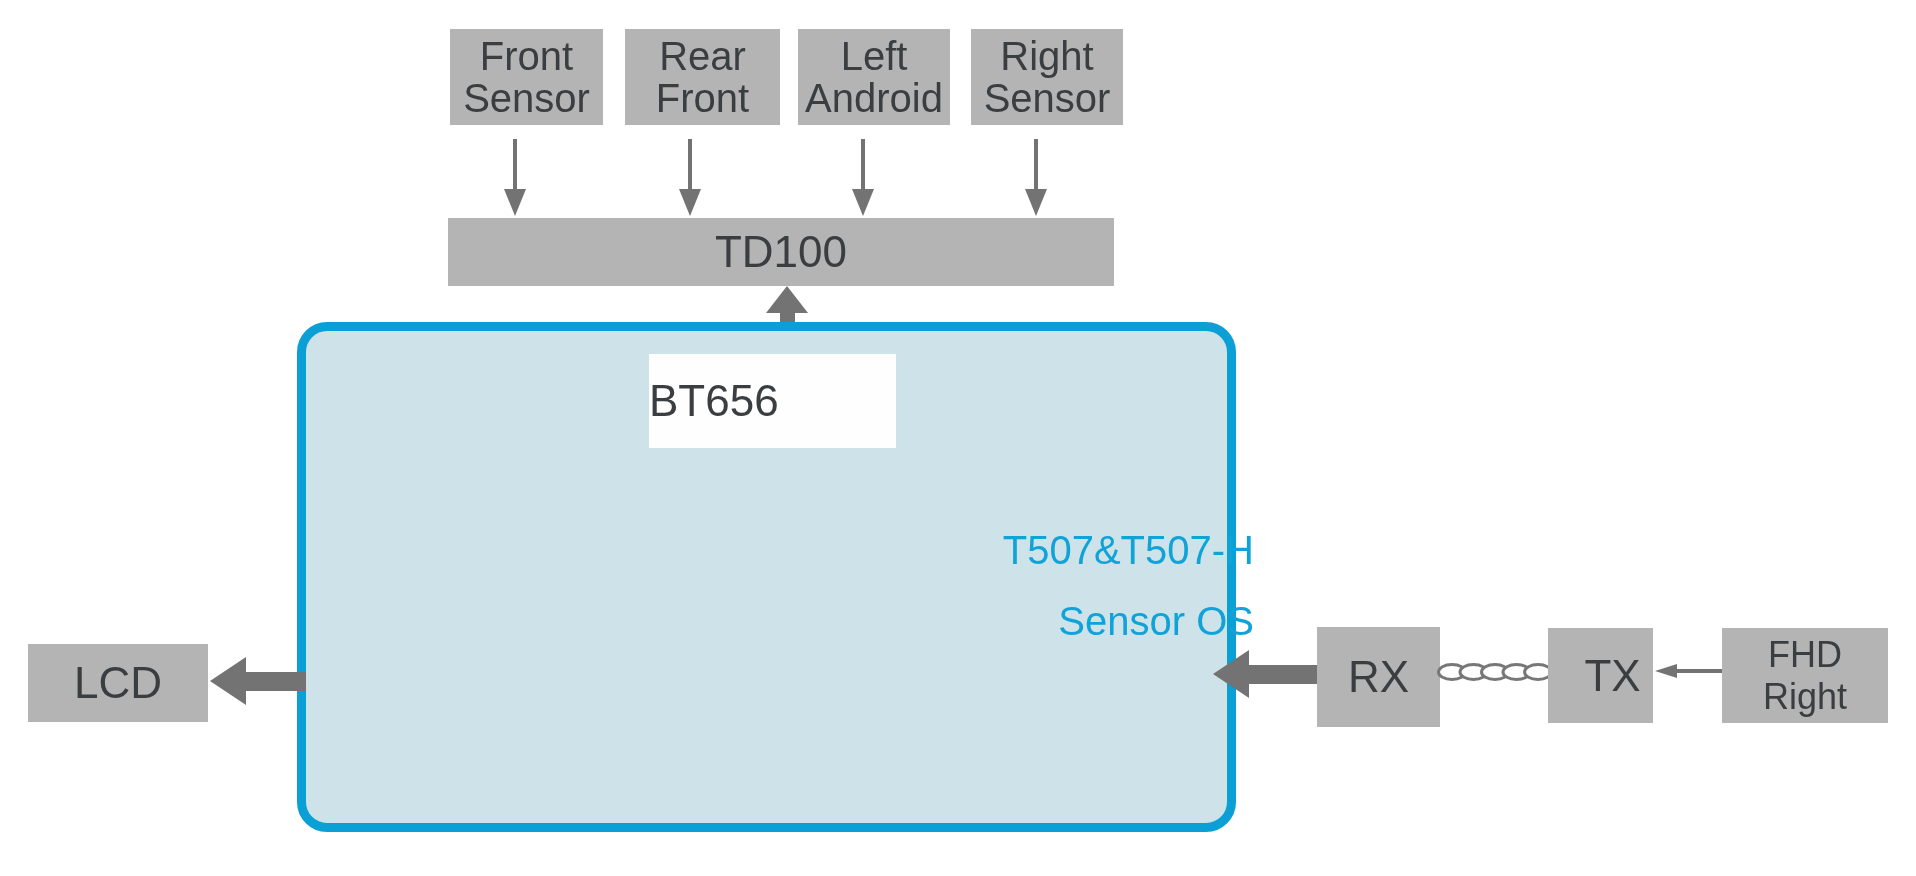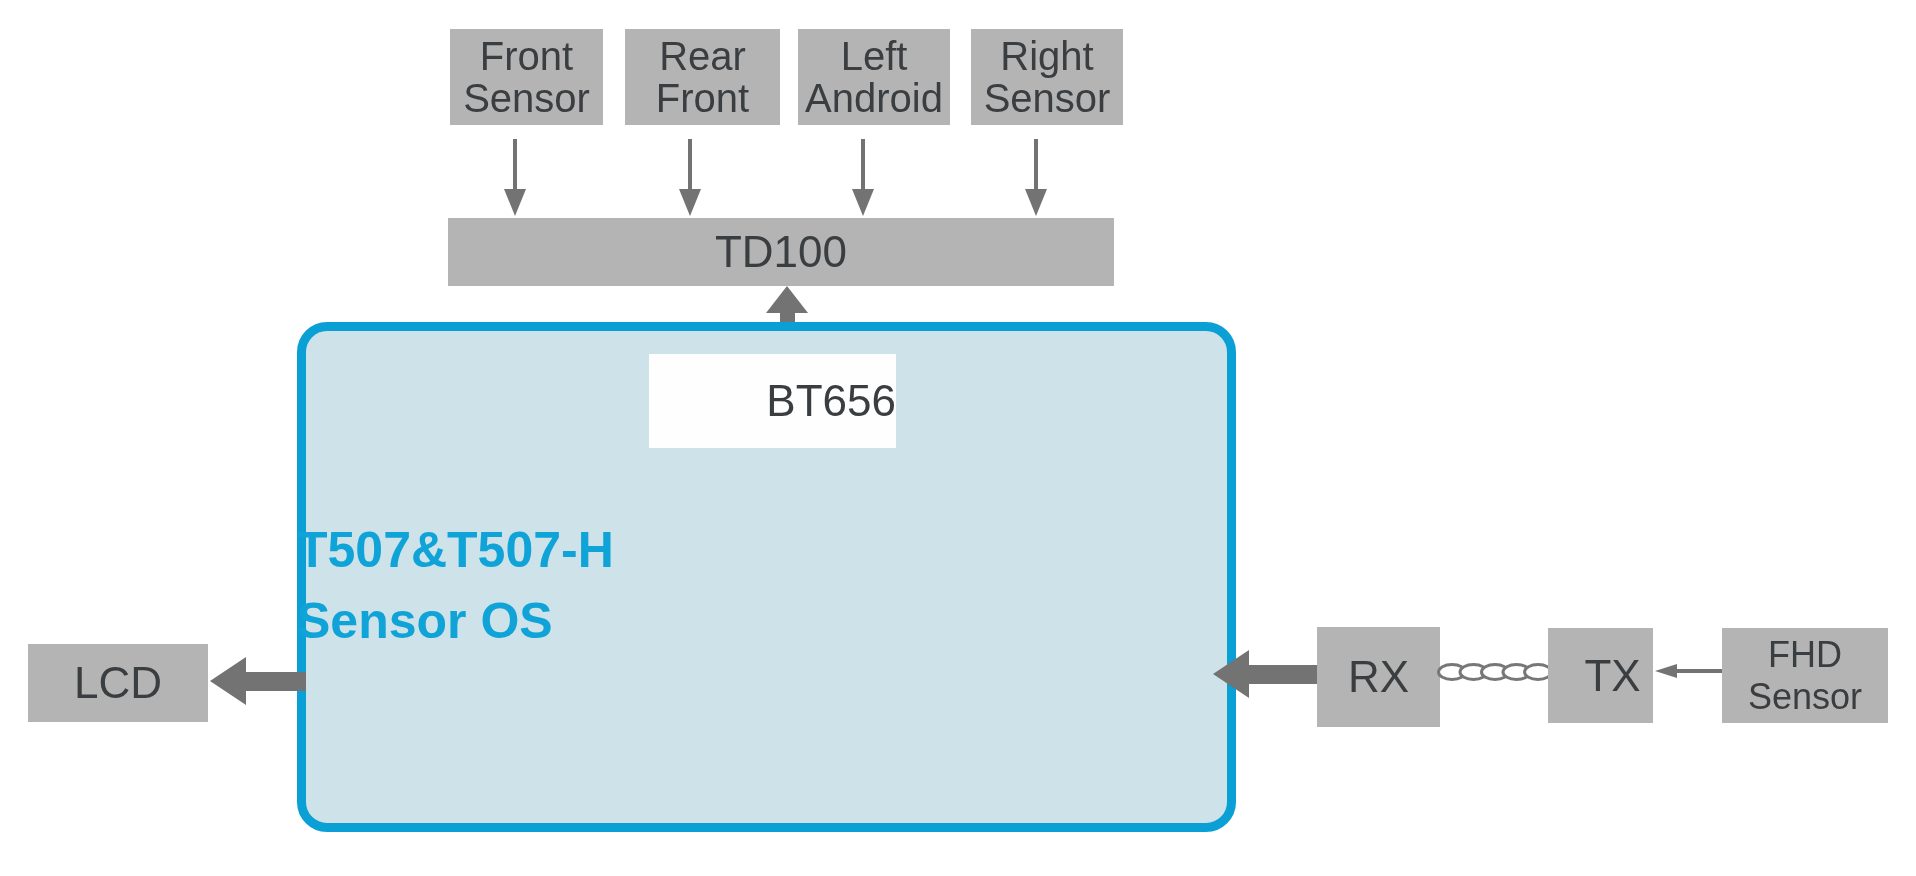--- a/index.html
+++ b/index.html
@@ -19,21 +19,21 @@
     background:var(--box-gray);
     color:var(--box-text);
     display:flex;align-items:center;justify-content:center;
     text-align:center;
   }
   
   .wbox{
     position:absolute;
     background:var(--white-box);
     color:var(--box-text);
-    display:flex;align-items:center;justify-content:flex-end;
+    display:flex;align-items:center;justify-content:flex-start;
     text-align:center;
   }
   .lbl{display:block;}
 
   
   .sensor{top:29px;width:153px;height:96px;font-size:40px;line-height:42px;}
   .s-front{left:450px;}
   .s-rear{left:625px;width:155px;}
   .s-left{left:798px;width:152px;}
   .s-right{left:971px;width:152px;}
@@ -67,22 +67,22 @@
     position:absolute;left:297px;top:322px;width:939px;height:510px;
     background:var(--soc-fill);
     border:9px solid var(--accent-blue);
     border-radius:30px;
   }
 
   .bt656{left:649px;top:354px;width:247px;height:94px;font-size:44px;}
 
   .soc-title{
     position:absolute;left:297px;top:515px;width:957px;
-    text-align:left;
-    font-size:50px;font-weight:bold;line-height:71px;
+    text-align:right;
+    font-size:40px;font-weight:normal;line-height:71px;
     color:var(--title-blue);
   }
 
   .lvds{left:335px;top:634px;width:150px;height:98px;font-size:44px;}
   .mipi{left:963px;top:627px;width:250px;height:95px;font-size:44px;}
   .lcd{left:28px;top:644px;width:180px;height:78px;font-size:44px;}
 
   
   .harrow{position:absolute;height:48px;}
   .hhead{position:absolute;left:0;top:0;width:0;height:0;
@@ -193,16 +193,16 @@
   <div class="gbox tx">
     <span class="lbl">TX</span>
   </div>
 
   <div class="tarrow">
     <i class="thead"></i>
       <i class="tshaft"></i>
   </div>
 
   <div class="gbox fhd">
-    <span class="lbl">FHD Sensor</span>
+    <span class="lbl">FHD Right</span>
   </div>
 
 </div>
 
 </body></html>

